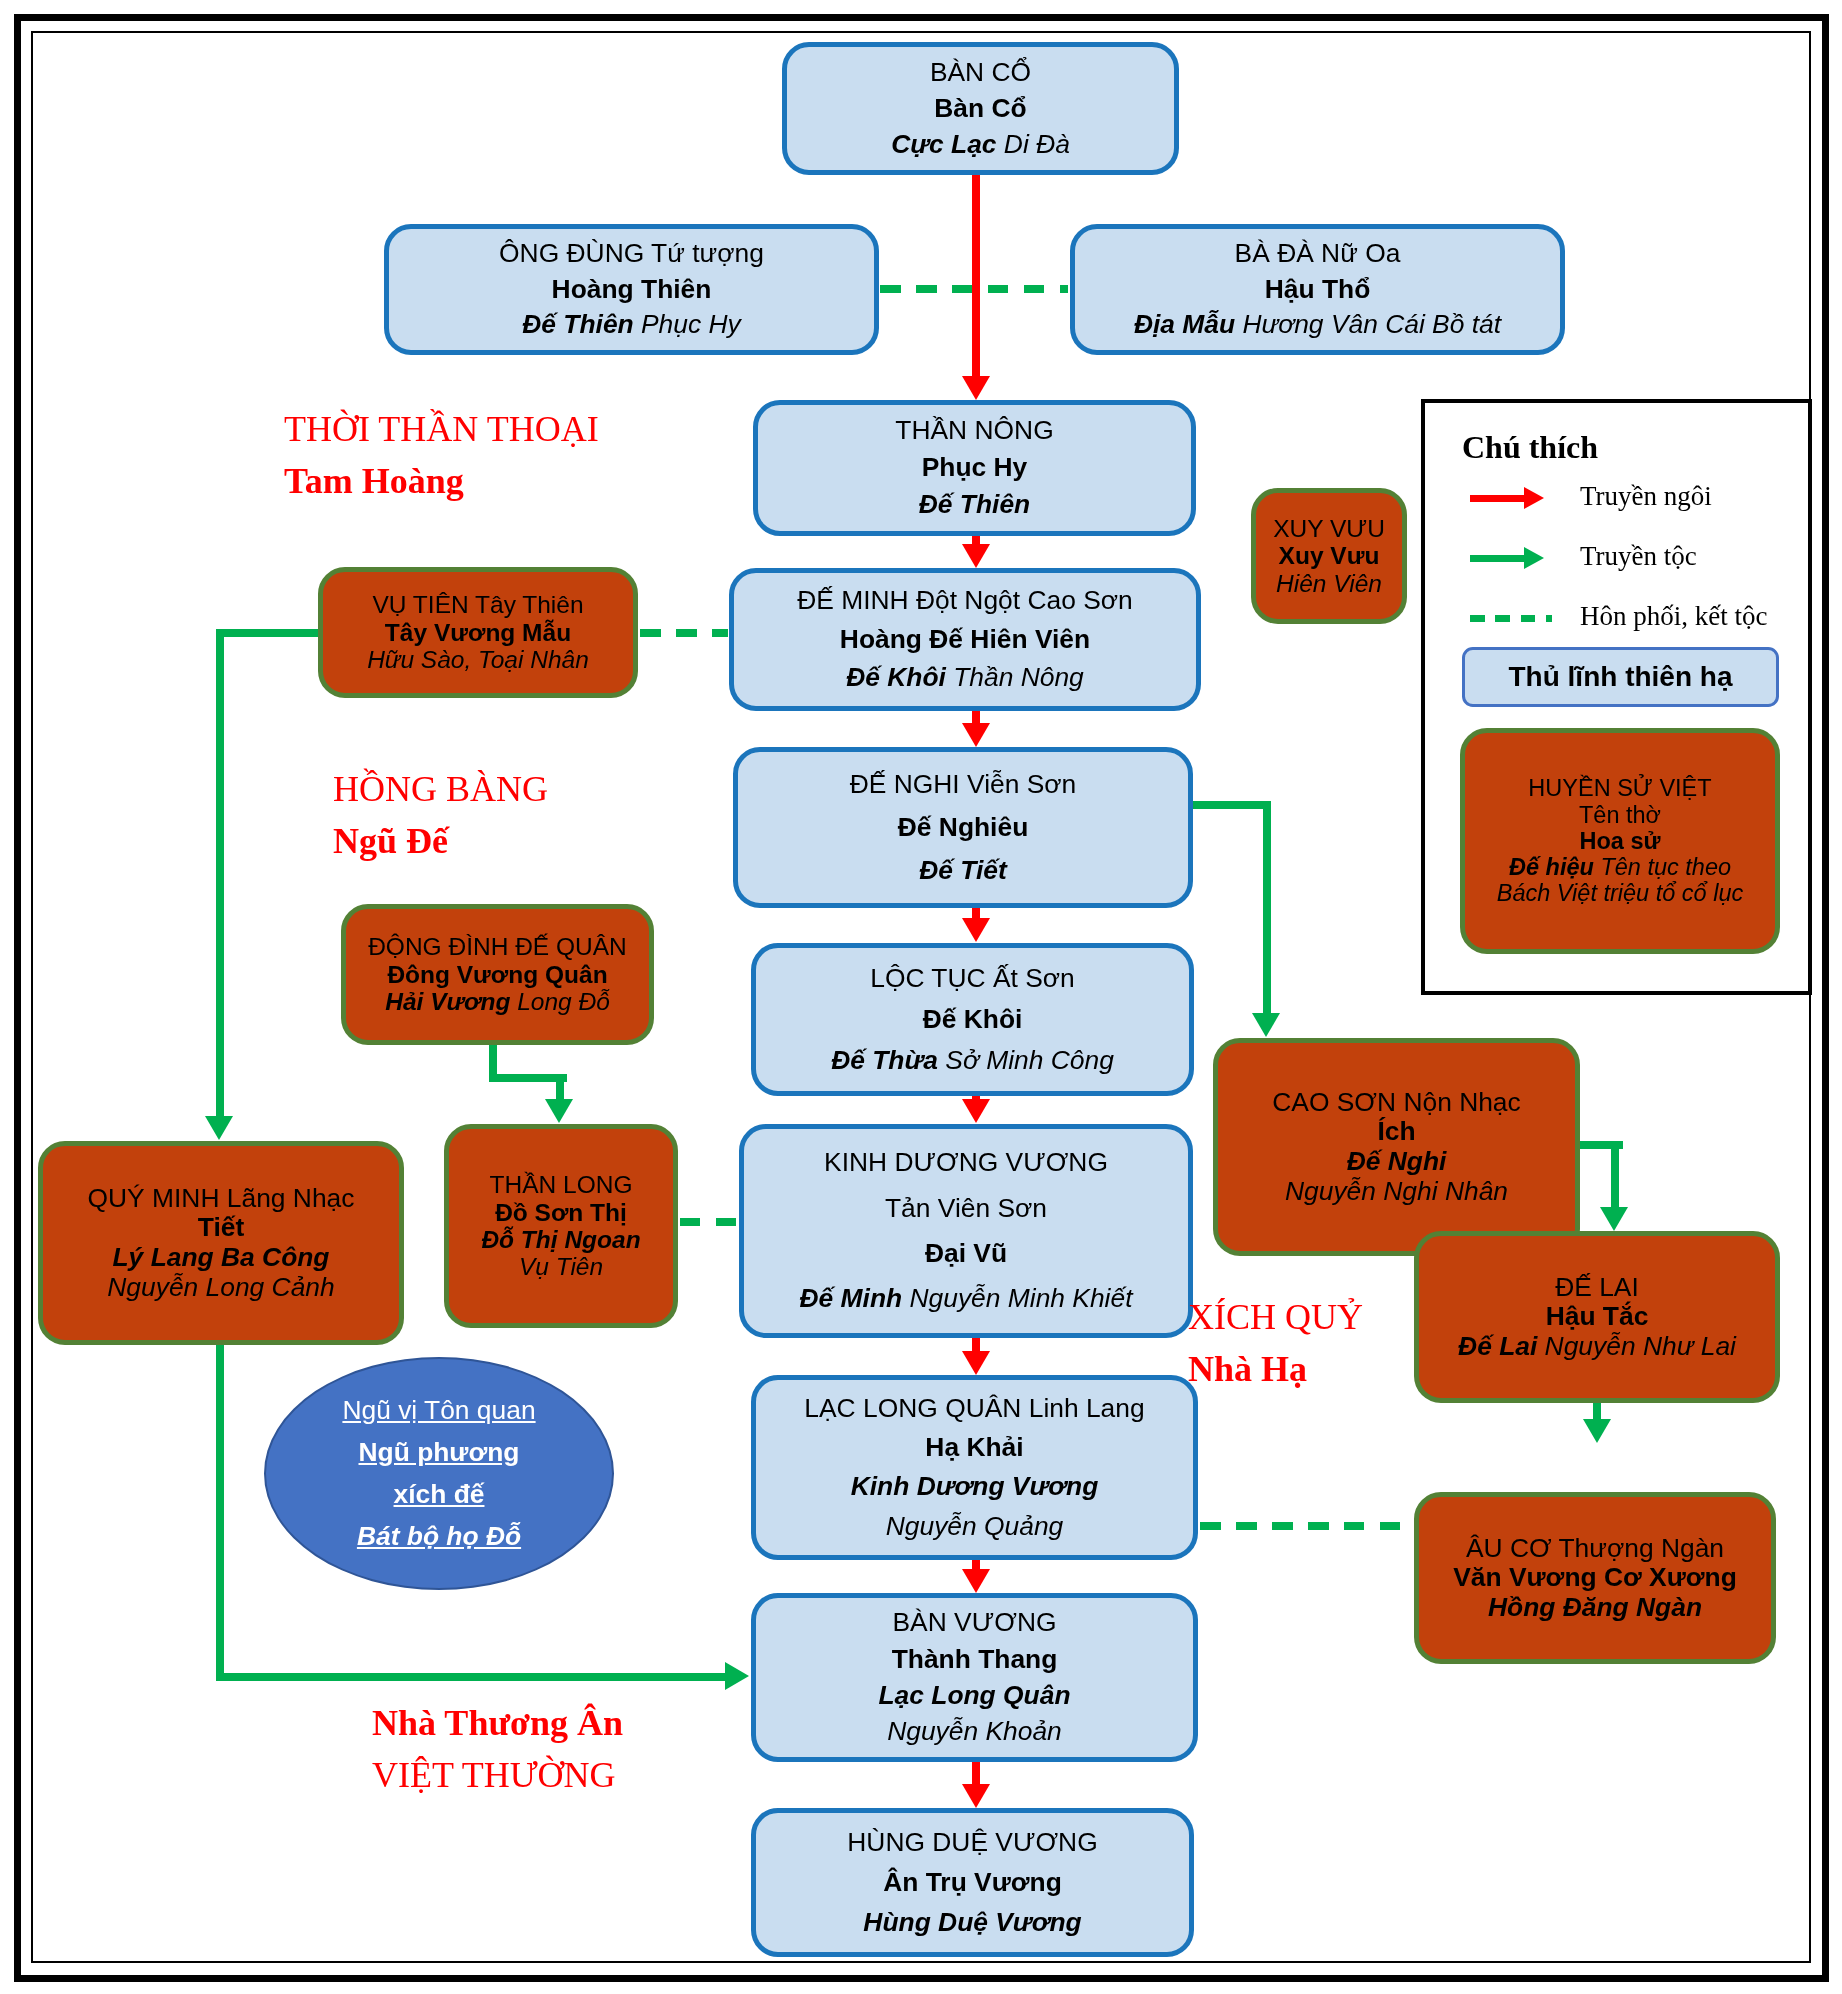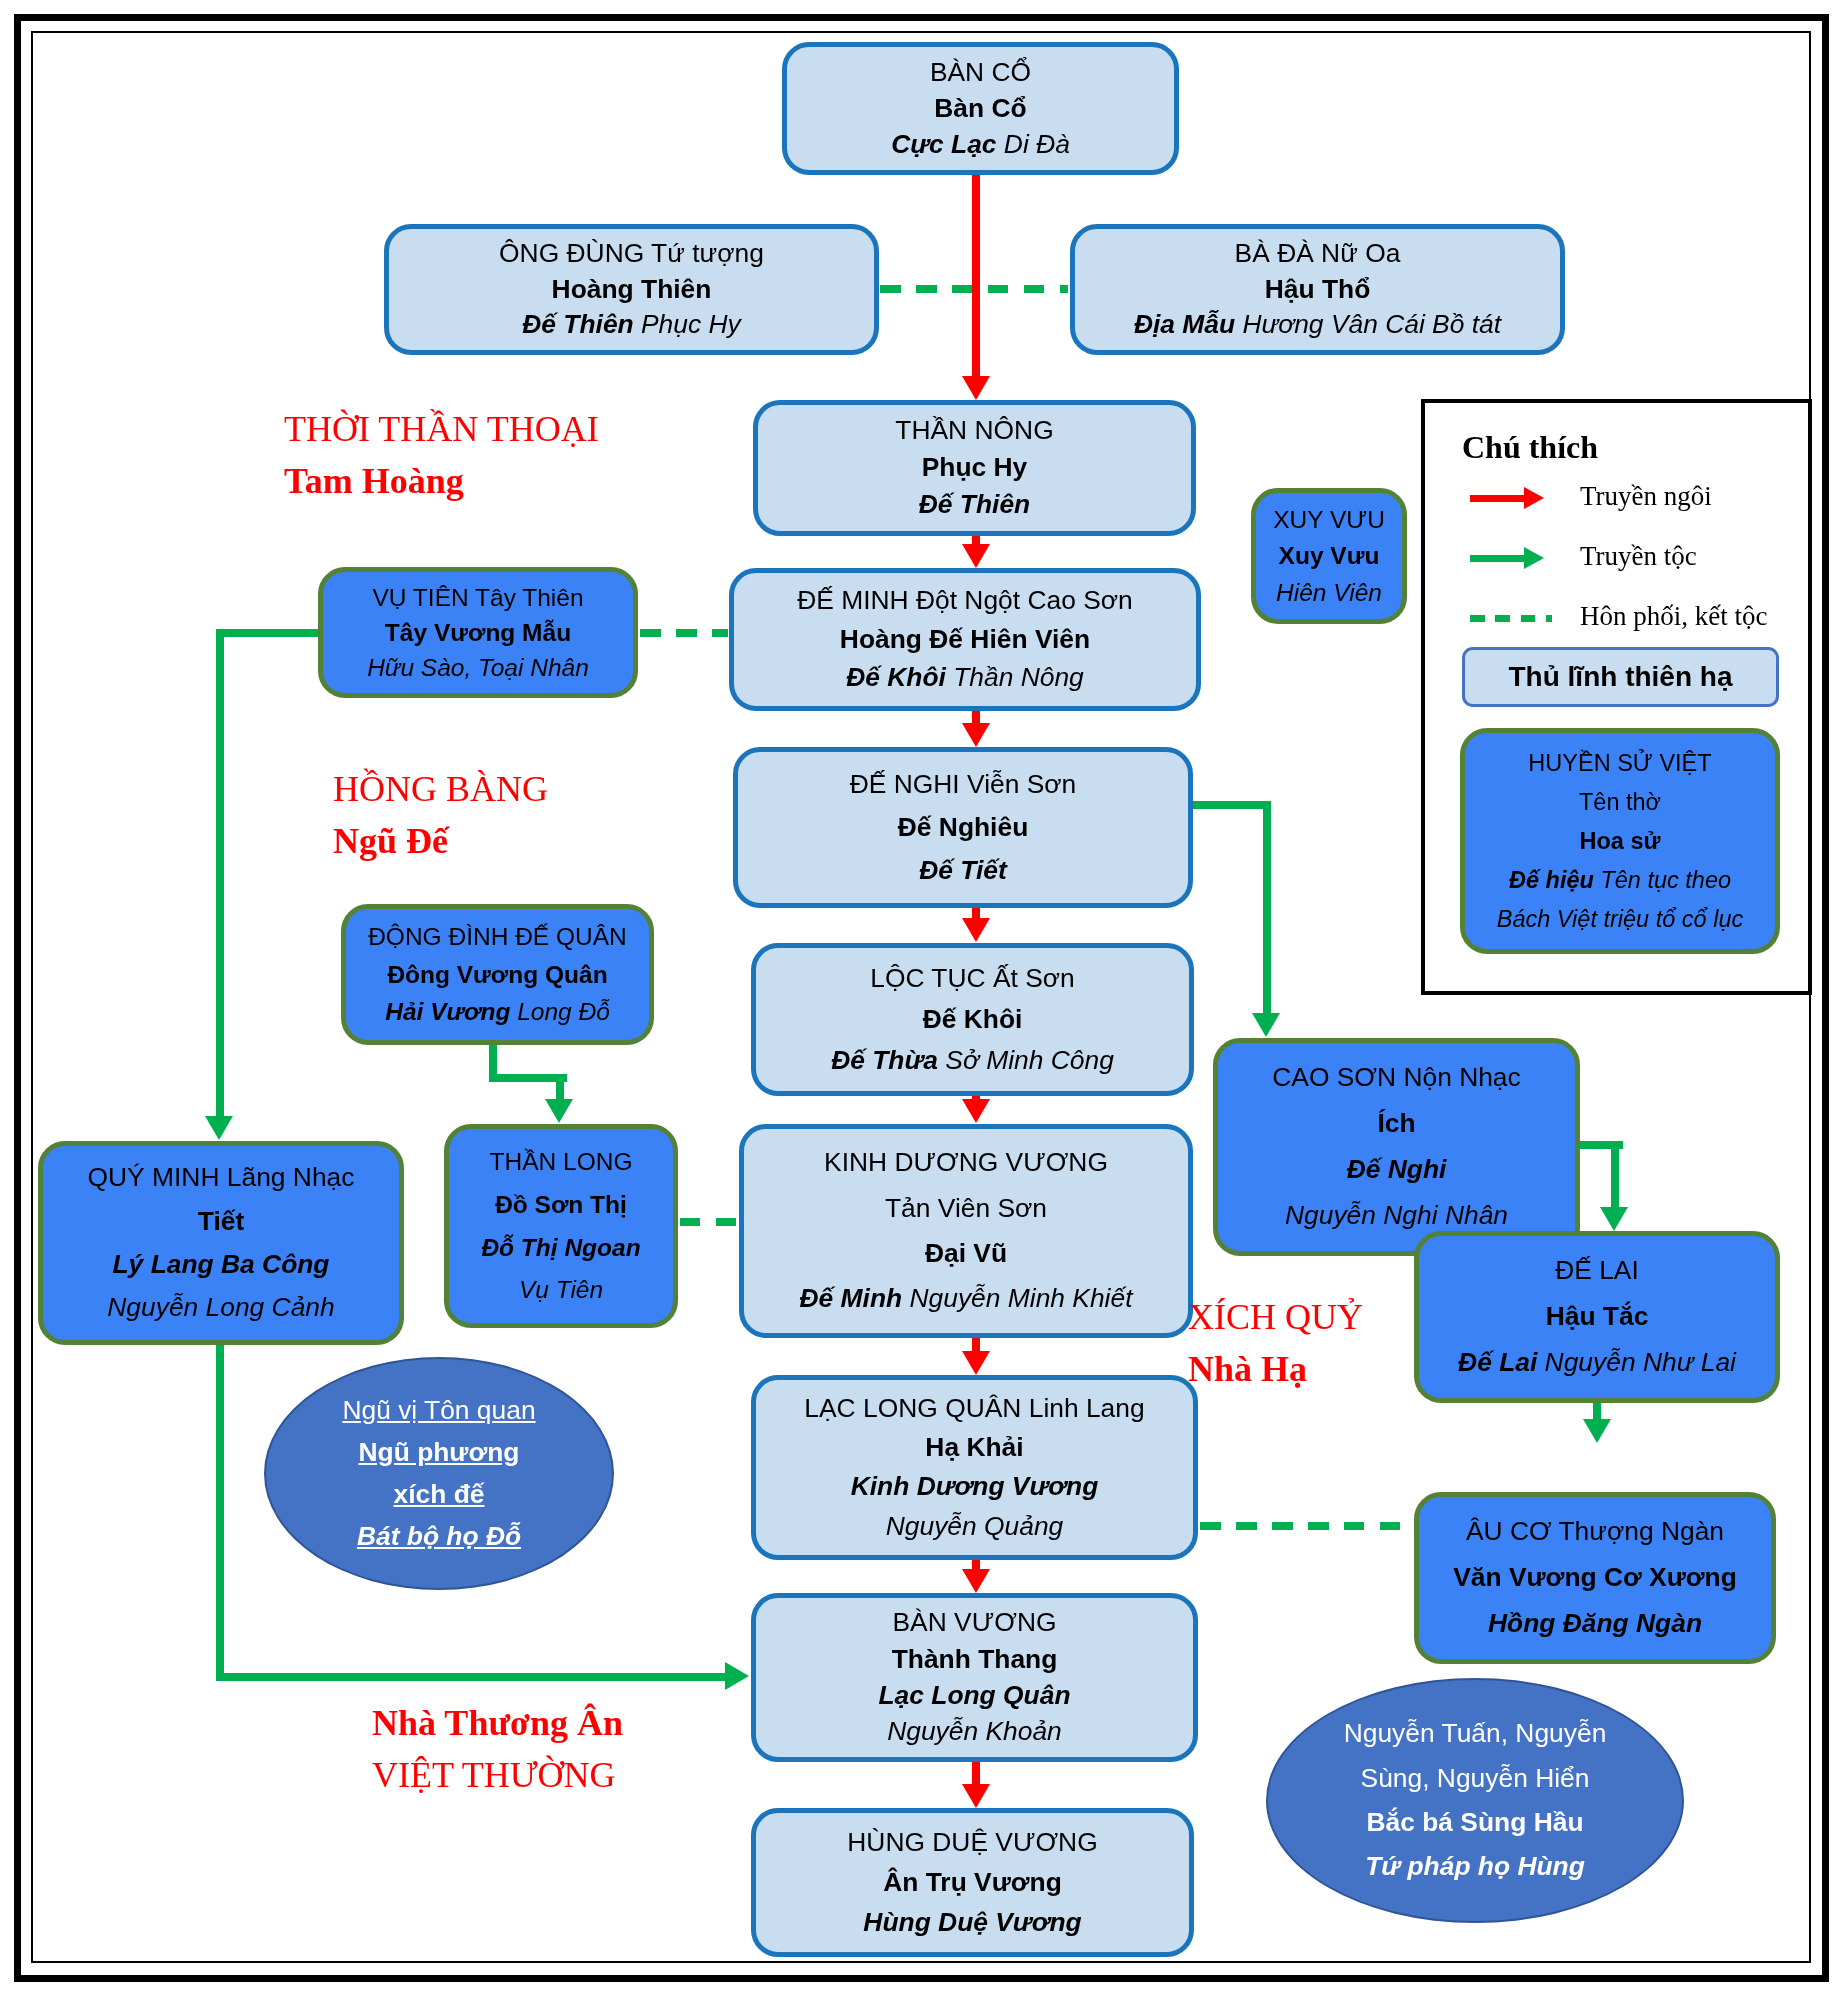--- a/index.html
+++ b/index.html
@@ -1,21 +1,21 @@
 <!DOCTYPE html>
 <html style="font-size:7.8px"><head>
 <meta charset="utf-8">
 <style>
   html,body{margin:0;padding:0;background:#fff;}
   #canvas{position:relative;width:1842px;height:1995px;background:#fff;overflow:hidden;}
   .frame{position:absolute;pointer-events:none;}
   .node{position:absolute;display:flex;flex-direction:column;justify-content:space-evenly;align-items:center;
         text-align:center;color:#000;font-family:"Liberation Sans",sans-serif;box-sizing:border-box;padding:3.9px 4.9px;}
   .blue{background:#C9DDF0;border:5.9px solid #1B75BC;border-radius:27px;}
-  .green{background:#3b82f6;border:5.9px solid #538135;border-radius:27px;}
+  .green{background:#c2410c;border:5.9px solid #538135;border-radius:27px;justify-content:center;}
   .ln{font-size:26.4px;line-height:1.12;white-space:nowrap;}
   .b{font-weight:bold}.i{font-style:italic}.bi{font-weight:bold;font-style:italic}
   .ellipse{position:absolute;background:#4472C4;border:2.4px solid #2F5597;border-radius:50%;color:#fff;
            display:flex;flex-direction:column;justify-content:space-evenly;align-items:center;text-align:center;
            font-family:"Liberation Sans",sans-serif;box-sizing:border-box;padding:24.5px 9.8px;}
   .redlbl{position:absolute;text-align:left;color:#FF0000;font-family:"Liberation Serif",serif;
           font-size:36px;line-height:1.45;white-space:nowrap;}
   .seg{position:absolute;}
   .red{background:#FF0000}.grn{background:#00B050}
   .head{position:absolute;width:0;height:0;}
@@ -209,26 +209,20 @@
     <div class="ln bi">Hồng Đăng Ngàn</div>
   </div>
 
   <div class="ellipse" style="left:264px;top:1357px;width:350px;height:233px;text-decoration:underline;">
     <div class="ln">Ngũ vị Tôn quan</div>
     <div class="ln b">Ngũ phương</div>
     <div class="ln b">xích đế</div>
     <div class="ln bi">Bát bộ họ Đỗ</div>
   </div>
 
-  <div class="ellipse" style="left:1266px;top:1678px;width:418px;height:245px;">
-    <div class="ln">Nguyễn Tuấn, Nguyễn</div>
-    <div class="ln">Sùng, Nguyễn Hiển</div>
-    <div class="ln b">Bắc bá Sùng Hầu</div>
-    <div class="ln bi">Tứ pháp họ Hùng</div>
-  </div>
 
   <div class="redlbl" style="left:284px;top:403px;width:391px;">
     <div>THỜI THẦN THOẠI</div>
     <div style="font-weight:bold">Tam Hoàng</div>
   </div>
   <div class="redlbl" style="left:333px;top:763px;width:293px;">
     <div>HỒNG BÀNG</div>
     <div style="font-weight:bold">Ngũ Đế</div>
   </div>
   <div class="redlbl" style="left:1188px;top:1291px;width:215px;">

